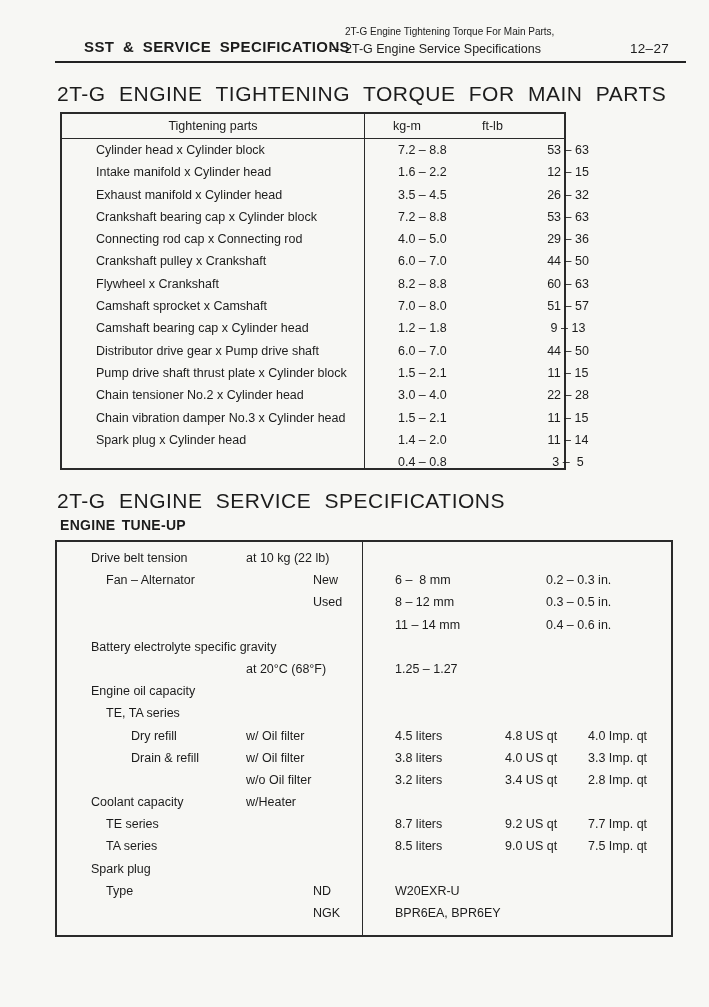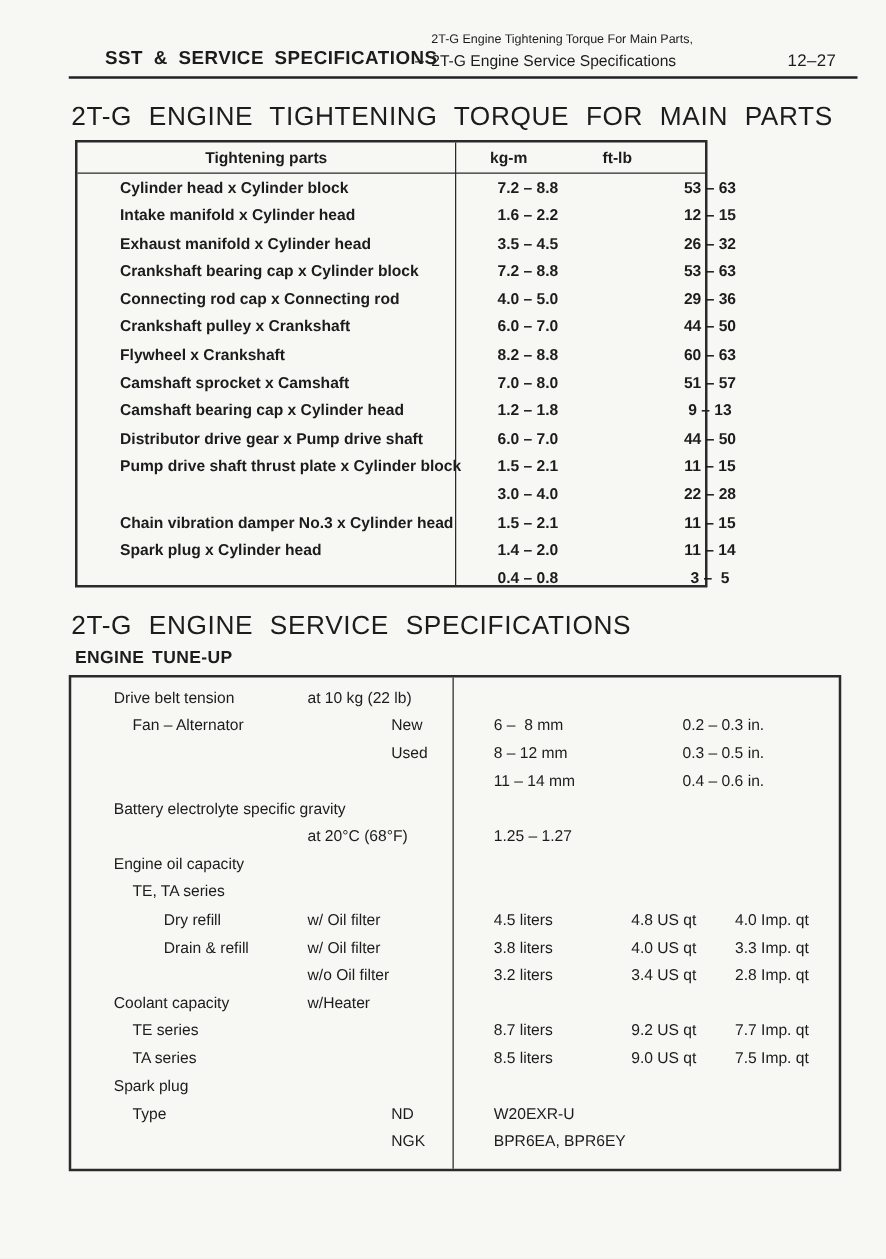--- a/index.html
+++ b/index.html
@@ -14,21 +14,21 @@
   .page-num{position:absolute;left:630px;top:41px;font-size:13.5px;letter-spacing:.3px;}
   .hdr-rule{position:absolute;left:55px;top:61px;width:631px;height:2px;background:#222;}
 
   
   .title-main{position:absolute;left:57px;font-size:21px;font-weight:normal;letter-spacing:.5px;word-spacing:7px;white-space:pre;}
   #title1{top:82px;}
   #title2{top:489px;}
   .subtitle{position:absolute;left:60px;top:517px;font-size:14px;font-weight:bold;letter-spacing:.3px;word-spacing:2px;}
 
   
-  .t1{position:absolute;left:60px;top:112px;width:506px;height:358px;border:2px solid #2a2a2a;box-sizing:border-box;font-weight:bold;}
+  .t1{position:absolute;left:60px;top:112px;width:506px;height:358px;border:2px solid #2a2a2a;box-sizing:border-box;}
   .t1 .vdiv{position:absolute;left:302px;top:0;bottom:0;width:1px;background:#2a2a2a;}
   .t1-head{position:relative;height:24px;border-bottom:1px solid #2a2a2a;font-size:12.5px;}
   .t1-head span{position:absolute;line-height:24px;}
   .th-part{left:0;width:302px;text-align:center;}
   .th-kgm{left:302px;width:86px;text-align:center;}
   .th-ftlb{left:420px;width:130px;text-align:left;}
   .t1-row{position:relative;height:22.3px;font-size:12.5px;margin-left:20px;}
   .t1-row span{position:absolute;line-height:22.3px;white-space:pre;}
   .t1-part{left:14px;}
   .t1-kgm{left:316px;}
@@ -121,20 +121,21 @@
       <span class="t1-part">Distributor drive gear x Pump drive shaft</span>
       <span class="t1-kgm">6.0 – 7.0</span>
       <span class="t1-ftlb">44 – 50</span>
     </div>
     <div class="t1-row">
       <span class="t1-part">Pump drive shaft thrust plate x Cylinder block</span>
       <span class="t1-kgm">1.5 – 2.1</span>
       <span class="t1-ftlb">11 – 15</span>
     </div>
     <div class="t1-row">
+      <span class="t1-part">Chain tensioner No.2 x Cylinder head</span>
       <span class="t1-kgm">3.0 – 4.0</span>
       <span class="t1-ftlb">22 – 28</span>
     </div>
     <div class="t1-row">
       <span class="t1-part">Chain vibration damper No.3 x Cylinder head</span>
       <span class="t1-kgm">1.5 – 2.1</span>
       <span class="t1-ftlb">11 – 15</span>
     </div>
     <div class="t1-row">
       <span class="t1-part">Spark plug x Cylinder head</span>

